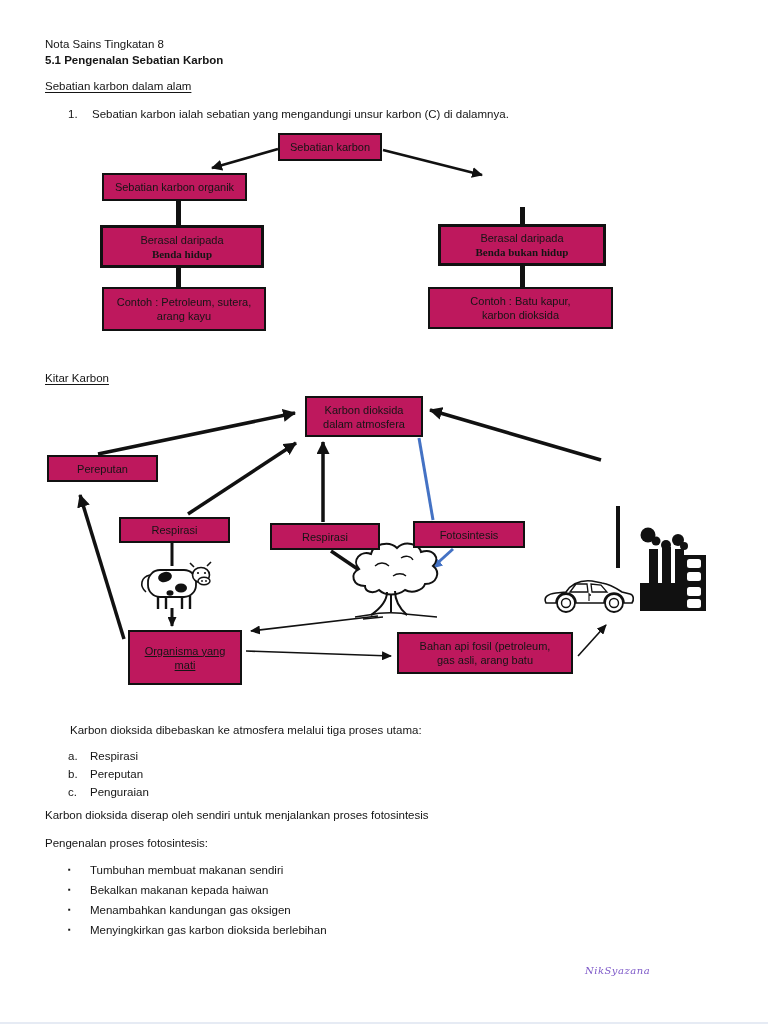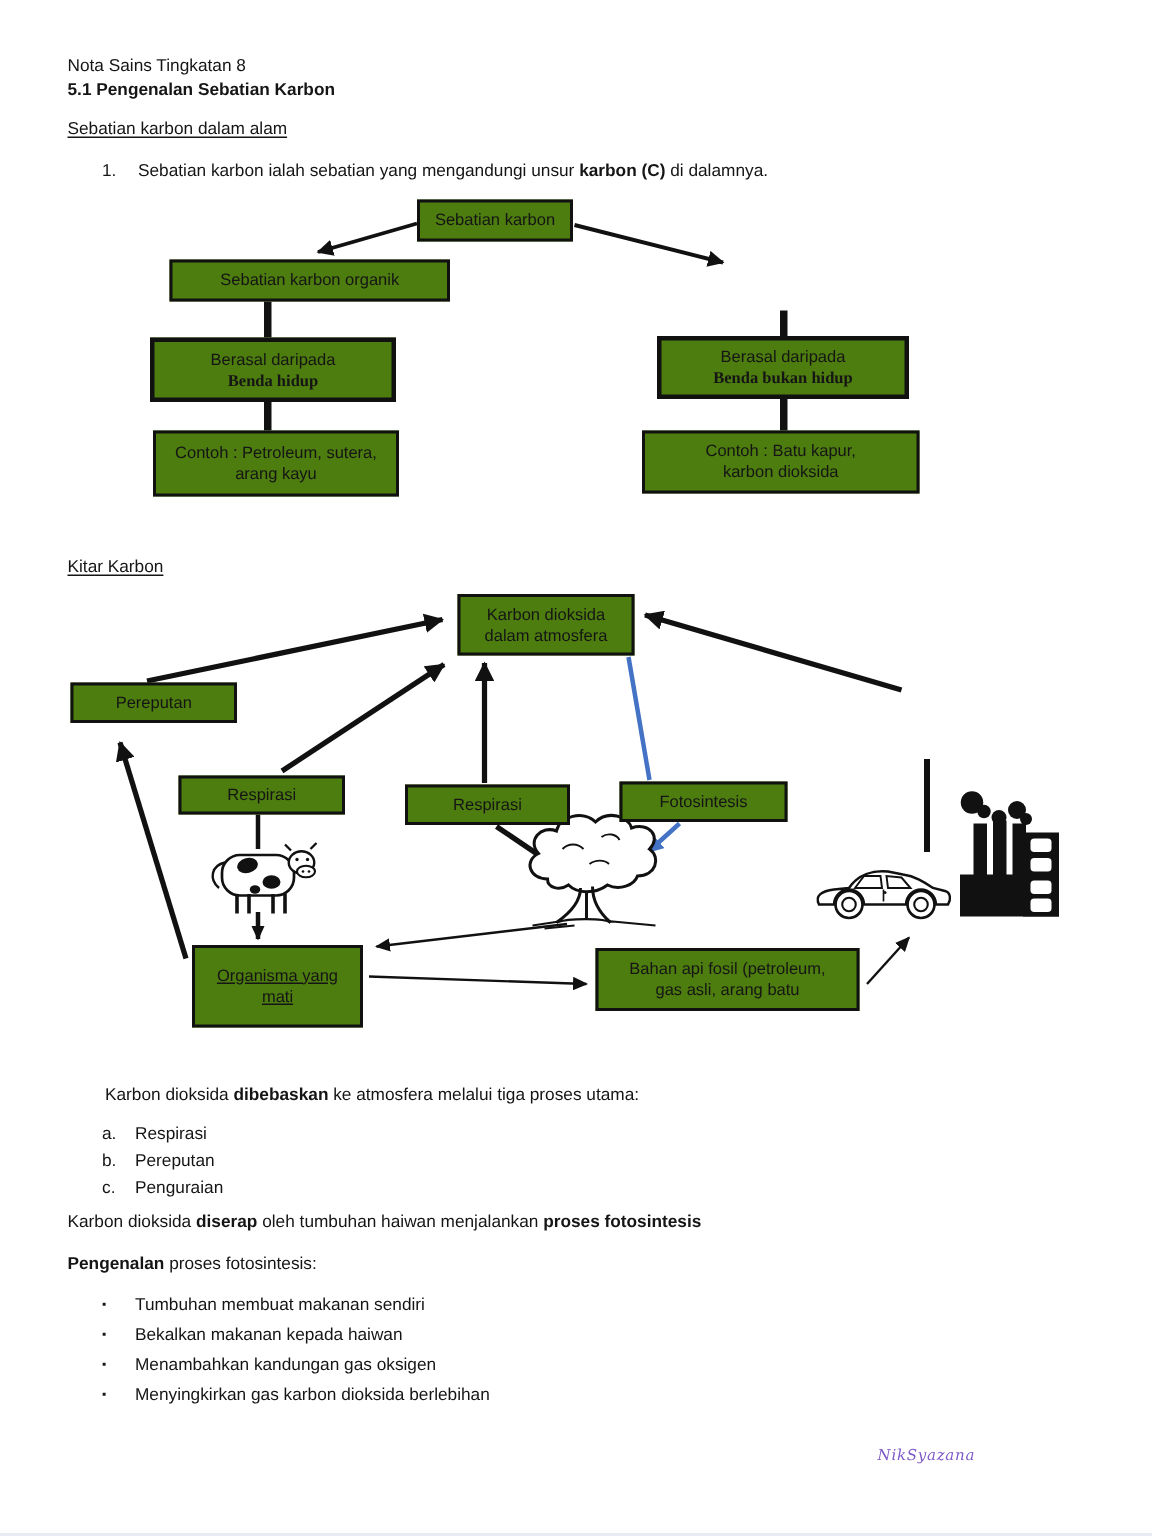--- a/index.html
+++ b/index.html
@@ -1,22 +1,22 @@
 <!DOCTYPE html>
 <html><head>
 <meta charset="utf-8">
 <style>
   html,body{margin:0;padding:0;}
   body{width:768px;height:1024px;background:#ffffff;font-family:"Liberation Sans",sans-serif;color:#151515;position:relative;overflow:hidden;}
   .abs{position:absolute;}
   .doc-text{font-size:11.5px;line-height:16px;}
   .small-head{font-size:11.5px;}
-  b{font-weight:bold;text-align:center;}
+  b{font-weight:normal;text-align:center;}
   .u{text-decoration:underline;text-underline-offset:2px;}
-  .fbox{position:absolute;border:2px solid #111;background:#4d7c0f;display:flex;align-items:center;justify-content:center;text-align:center;font-size:11px;line-height:14px;white-space:pre-line;box-sizing:border-box;}
+  .fbox{position:absolute;border:2px solid #111;background:#be185d;display:flex;align-items:center;justify-content:center;text-align:center;font-size:11px;line-height:14px;white-space:pre-line;box-sizing:border-box;}
   .fbox.thick{border-width:3px;}
   .vbar{position:absolute;width:5px;background:#111;}
   .lrow{position:absolute;font-size:11.5px;line-height:16px;display:flex;}
   .lrow .ltr{width:22px;}
   .brow{position:absolute;font-size:11.5px;line-height:16px;display:flex;}
   .brow .bsq{width:22px;font-size:8px;line-height:16px;}
   .origin-line2{font-weight:bold;font-family:Liberation Serif, serif;}
   .signature{font-family:"DejaVu Serif",serif;font-style:italic;font-size:10px;color:#7d58c8;letter-spacing:0.5px;}
   .bottom-strip{position:absolute;left:0;bottom:0;width:768px;height:2px;background:#e6ebf4;}
   svg{display:block;}
@@ -45,21 +45,21 @@
     <line x1="383" y1="20" x2="482" y2="45" stroke="#111" stroke-width="2.6" marker-end="url(#fah)"></line>
   </svg>
 
   <div class="vbar" style="left:176px;top:71px;height:24px;"></div>
   <div class="vbar" style="left:176px;top:138px;height:19px;"></div>
   <div class="vbar" style="left:520px;top:77px;height:17px;"></div>
   <div class="vbar" style="left:520px;top:136px;height:21px;"></div>
 
   <div class="fbox" style="left:278px;top:3px;width:104px;height:28px;">Sebatian karbon</div>
 
-  <div class="fbox" style="left:113px;top:43px;width:187px;height:28px;">Sebatian karbon organik</div>
+  <div class="fbox" style="left:102px;top:43px;width:145px;height:28px;">Sebatian karbon organik</div>
 
   <div class="fbox thick" style="left:100px;top:95px;width:164px;height:43px;flex-direction:column;">
     <span>Berasal daripada</span>
     <span class="origin-line2">Benda hidup</span>
   </div>
   <div class="fbox thick" style="left:438px;top:94px;width:168px;height:42px;flex-direction:column;">
     <span>Berasal daripada</span>
     <span class="origin-line2">Benda bukan hidup</span>
   </div>
 
@@ -181,21 +181,21 @@
 <div class="lrow" style="left:68px;top:766px;">
   <span class="ltr">b.</span>
   <span>Pereputan</span>
 </div>
 <div class="lrow" style="left:68px;top:784px;">
   <span class="ltr">c.</span>
   <span>Penguraian</span>
 </div>
 
 <div class="abs doc-text" style="left:45px;top:807px;width:680px;">
-  <span>Karbon dioksida </span><b>diserap</b><span> oleh tumbuhan haiwan menjalankan </span><b>proses fotosintesis</b>
+  <span>Karbon dioksida </span><b>diserap</b><span> oleh sendiri untuk menjalankan </span><b>proses fotosintesis</b>
 </div>
 
 <div class="abs doc-text" style="left:45px;top:835px;width:680px;">
   <b>Pengenalan</b><span> proses fotosintesis:</span>
 </div>
 
 <div class="brow" style="left:68px;top:862px;">
   <span class="bsq">▪</span>
   <span>Tumbuhan membuat makanan sendiri</span>
 </div>

